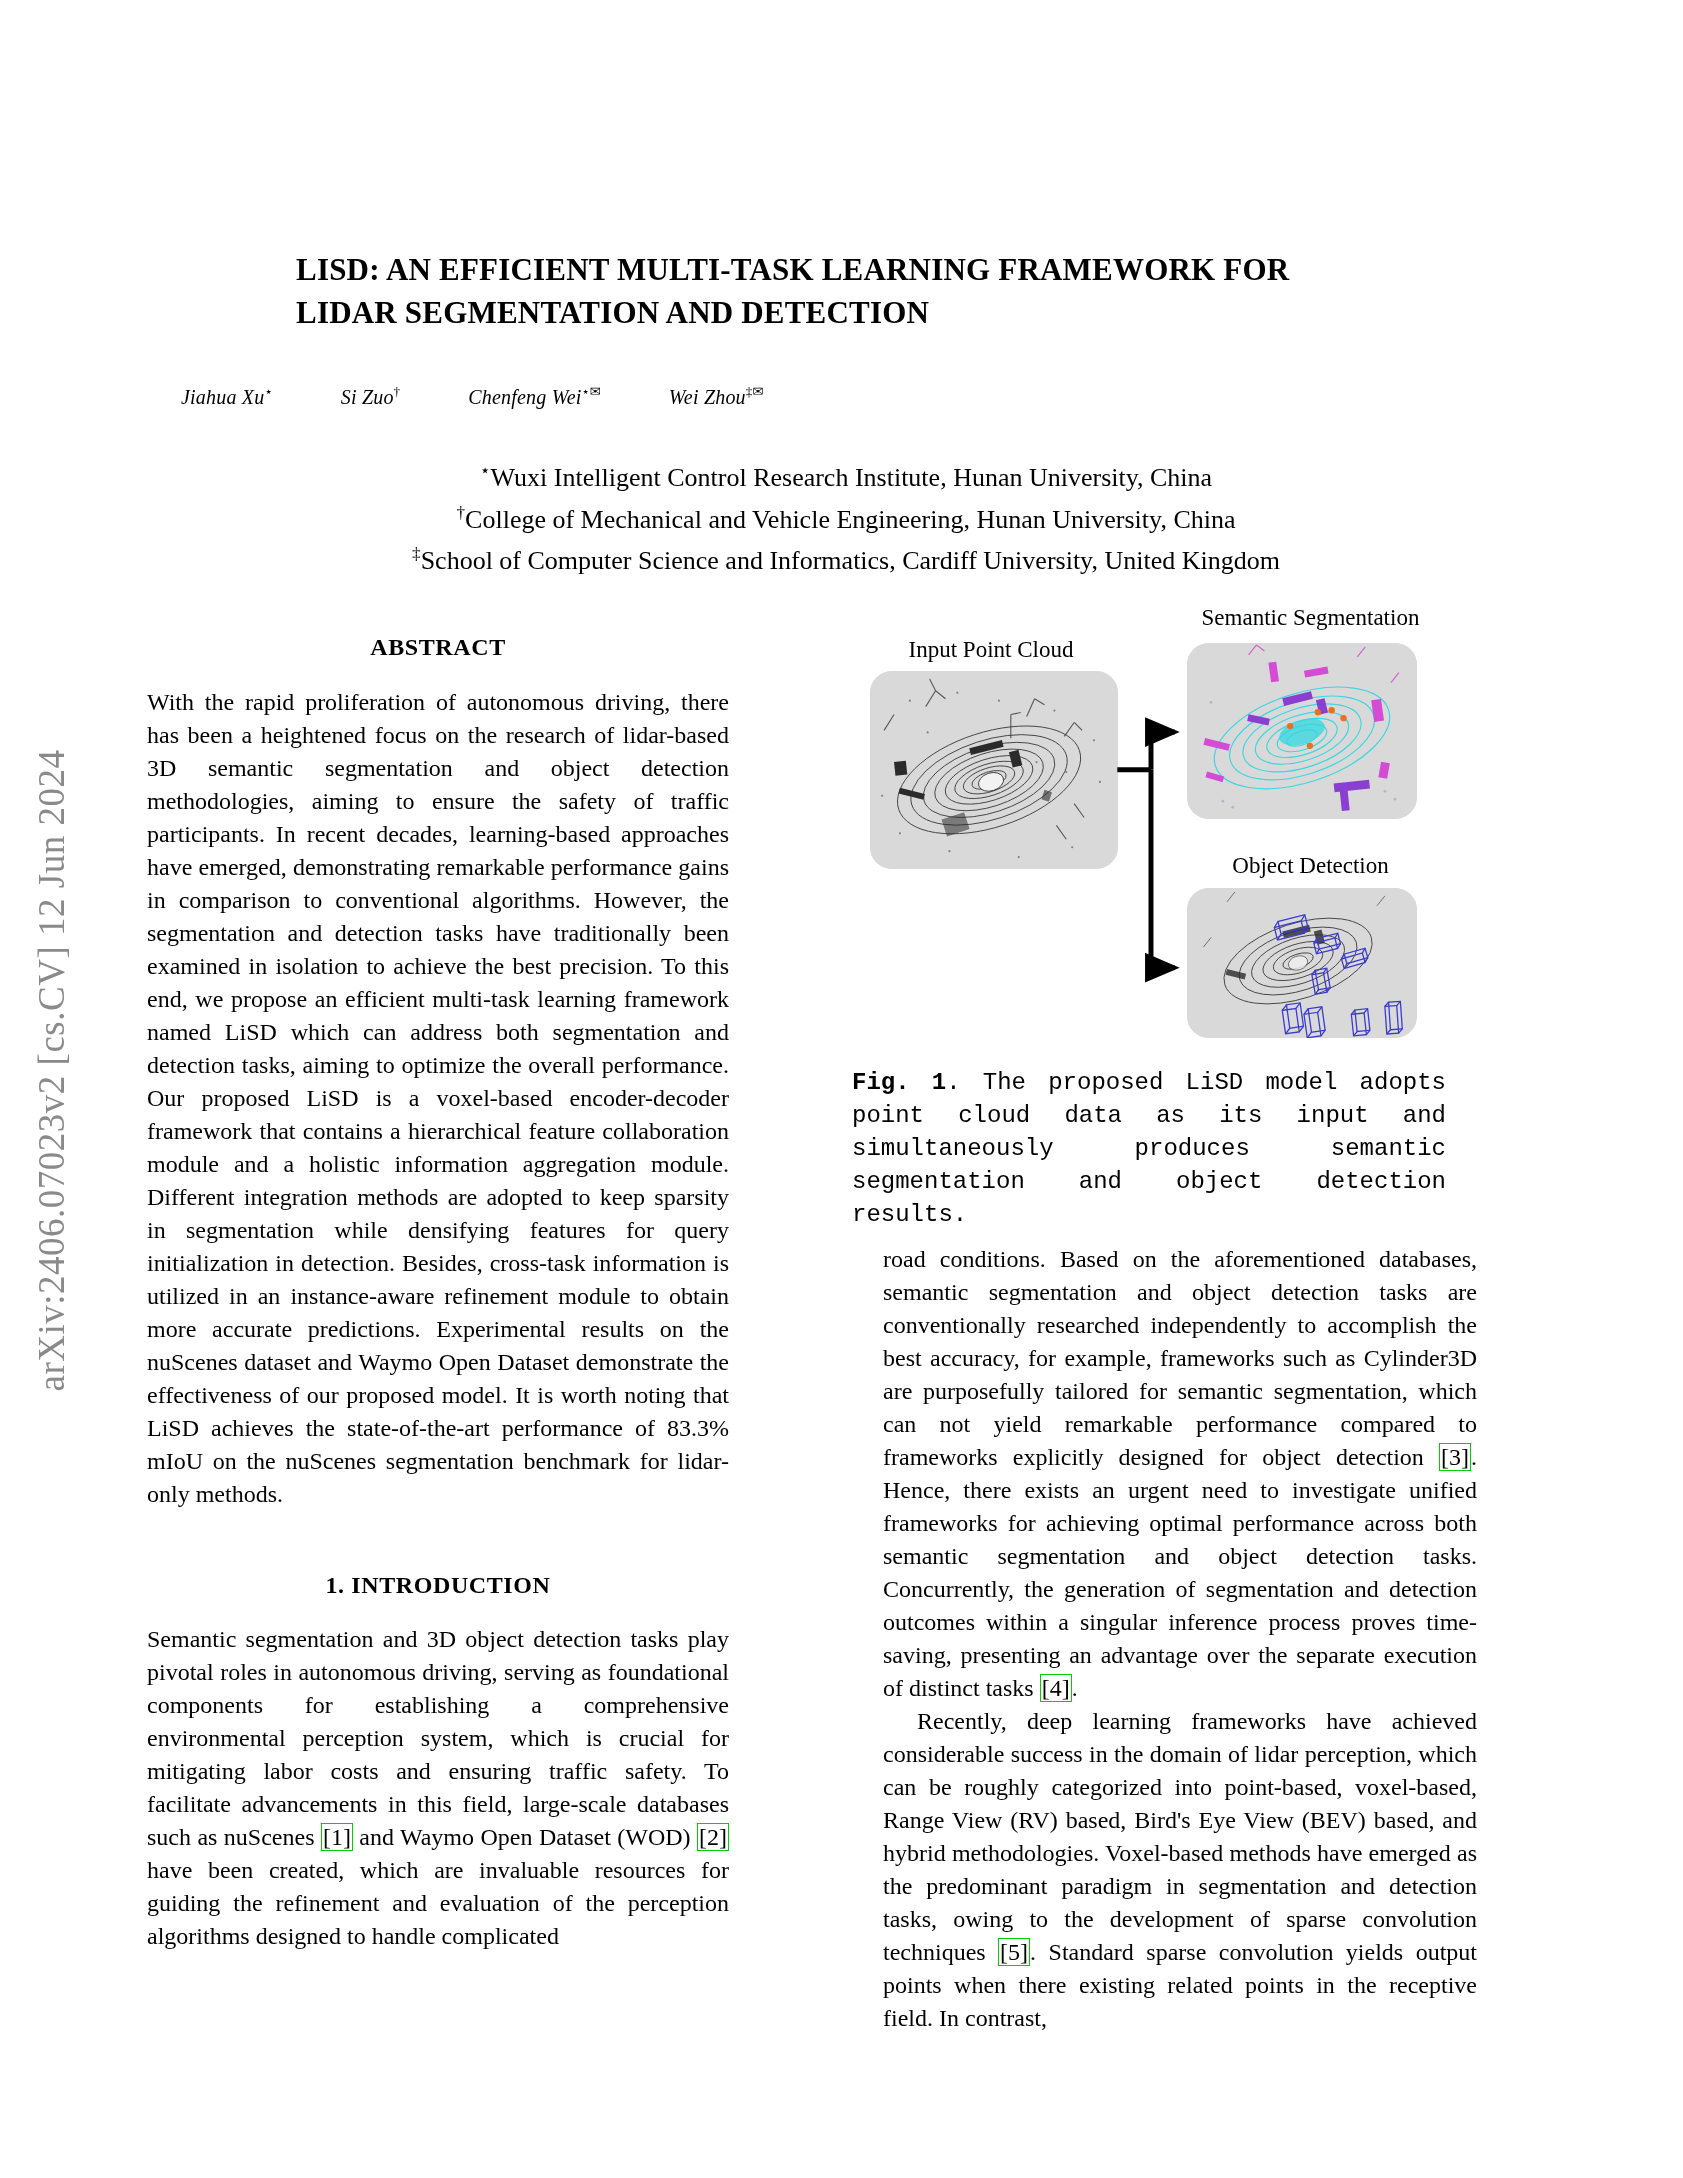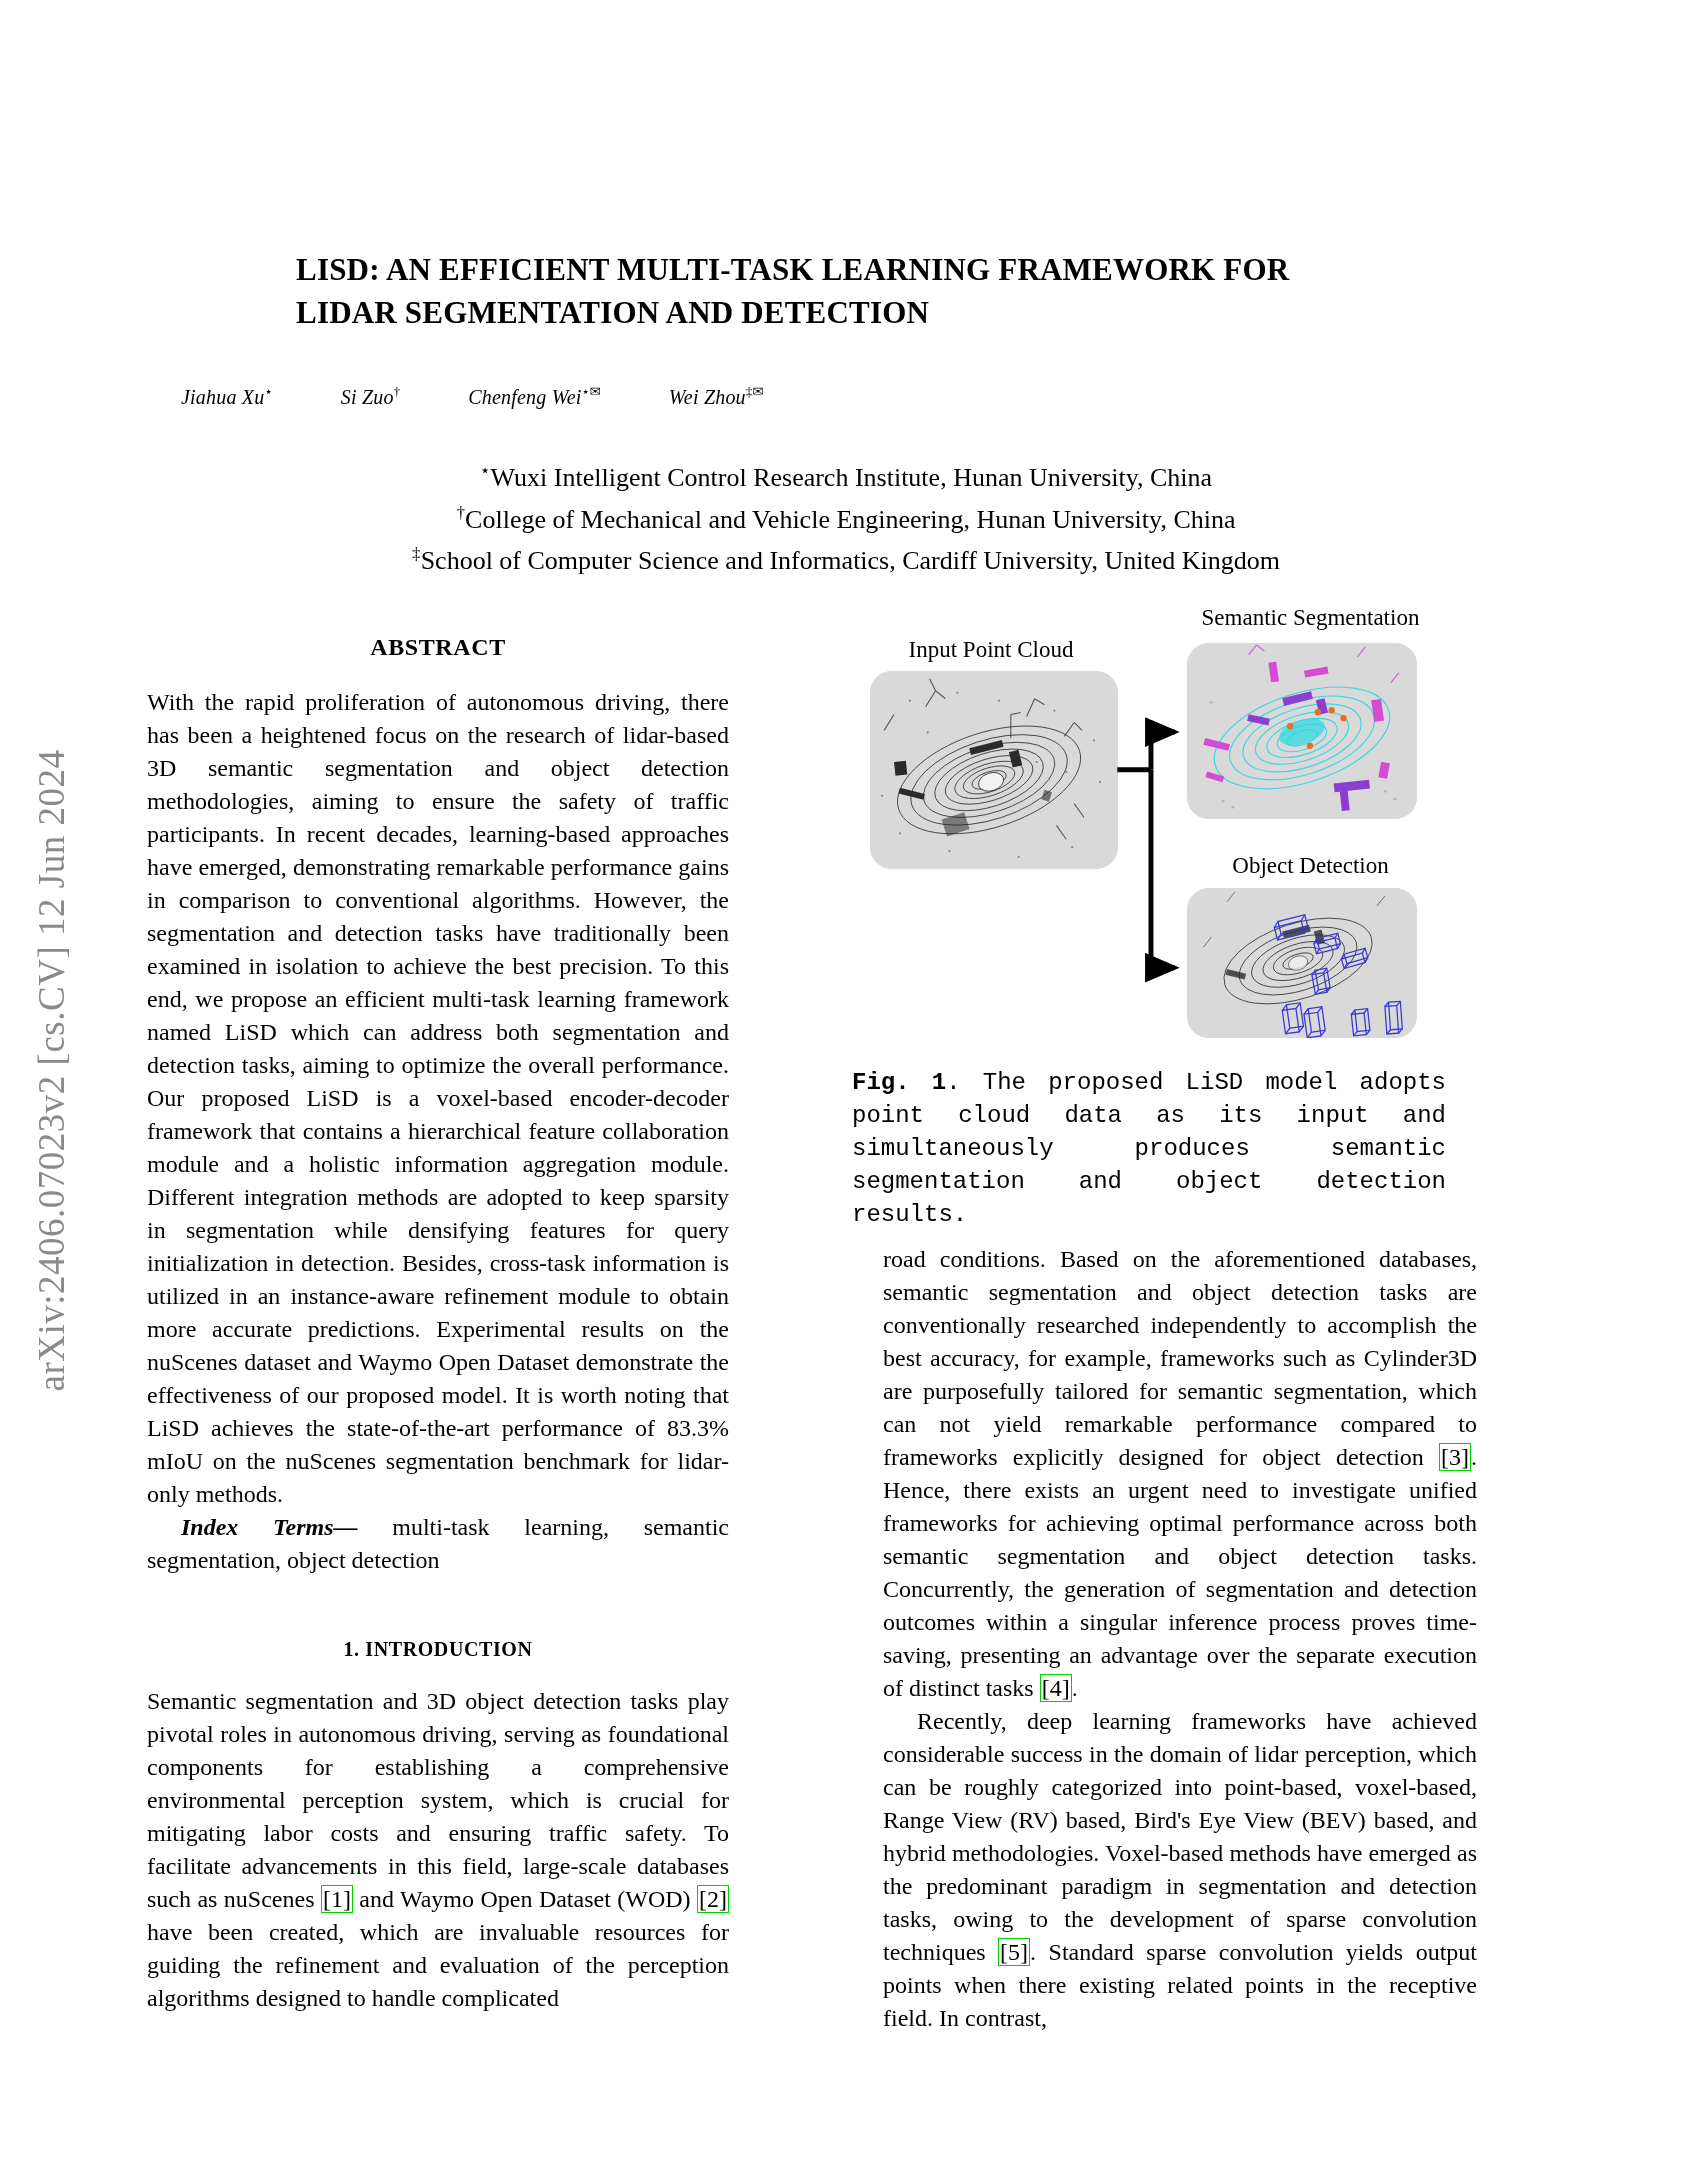--- a/index.html
+++ b/index.html
@@ -112,21 +112,21 @@
 
   .section-head {
     text-align: center;
     font-weight: bold;
     font-size: 24px;
     letter-spacing: 0.6px;
     margin: 0 0 25px 0;
   }
   .section-head.numbered {
     margin: 61px 0 24px 0;
-    font-size: 20px;
+    font-size: 24px;
     text-align: center;
   }
 
   p.body {
     margin: 0;
     font-size: 24px;
     line-height: 33px;
     text-align: justify;
     text-justify: inter-word;
     hyphens: manual;
@@ -211,21 +211,20 @@
     <span class="affil"><sup class="mark">†</sup><span>College of Mechanical and Vehicle Engineering, Hunan University, China</span></span>
     <span class="affil"><sup class="mark">‡</sup><span>School of Computer Science and Informatics, Cardiff University, United Kingdom</span></span>
   </div>
 
   <div id="col-left">
 
     <h2 class="section-head">ABSTRACT</h2>
 
     <p class="body">With the rapid proliferation of autonomous driving, there has been a heightened focus on the research of lidar-based 3D semantic segmentation and object detection methodologies, aiming to ensure the safety of traffic participants. In recent decades, learning-based approaches have emerged, demonstrating remarkable performance gains in comparison to conventional algorithms. However, the segmentation and detection tasks have traditionally been examined in isolation to achieve the best precision. To this end, we propose an efficient multi-task learning framework named LiSD which can address both segmentation and detection tasks, aiming to optimize the overall performance. Our proposed LiSD is a voxel-based encoder-decoder framework that contains a hierarchical feature collaboration module and a holistic information aggregation module. Different integration methods are adopted to keep sparsity in segmentation while densifying features for query initialization in detection. Besides, cross-task information is utilized in an instance-aware refinement module to obtain more accurate predictions. Experimental results on the nuScenes dataset and Waymo Open Dataset demonstrate the effectiveness of our proposed model. It is worth noting that LiSD achieves the state-of-the-art performance of 83.3% mIoU on the nuScenes segmentation benchmark for lidar-only methods.</p>
 
-    <p class="body gap indent"><span class="idx-label">Index Terms—</span><span> multi-task learning, semantic segmentation, object detection</span></p>
 
     <h2 class="section-head numbered">1.  INTRODUCTION</h2>
 
     <p class="body"><span>Semantic segmentation and 3D object detection tasks play pivotal roles in autonomous driving, serving as foundational components for establishing a comprehensive environmental perception system, which is crucial for mitigating labor costs and ensuring traffic safety. To facilitate advancements in this field, large-scale databases such as nuScenes </span><span class="cite">[1]</span><span> and Waymo Open Dataset (WOD) </span><span class="cite">[2]</span><span> have been created, which are invaluable resources for guiding the refinement and evaluation of the perception algorithms designed to handle complicated </span></p>
   </div>
 
   <div id="figure-1">
     <div class="fig-canvas">
 
       <div class="fig-label" style="left:20px; top:8px; width:238px;">Input Point Cloud</div>

